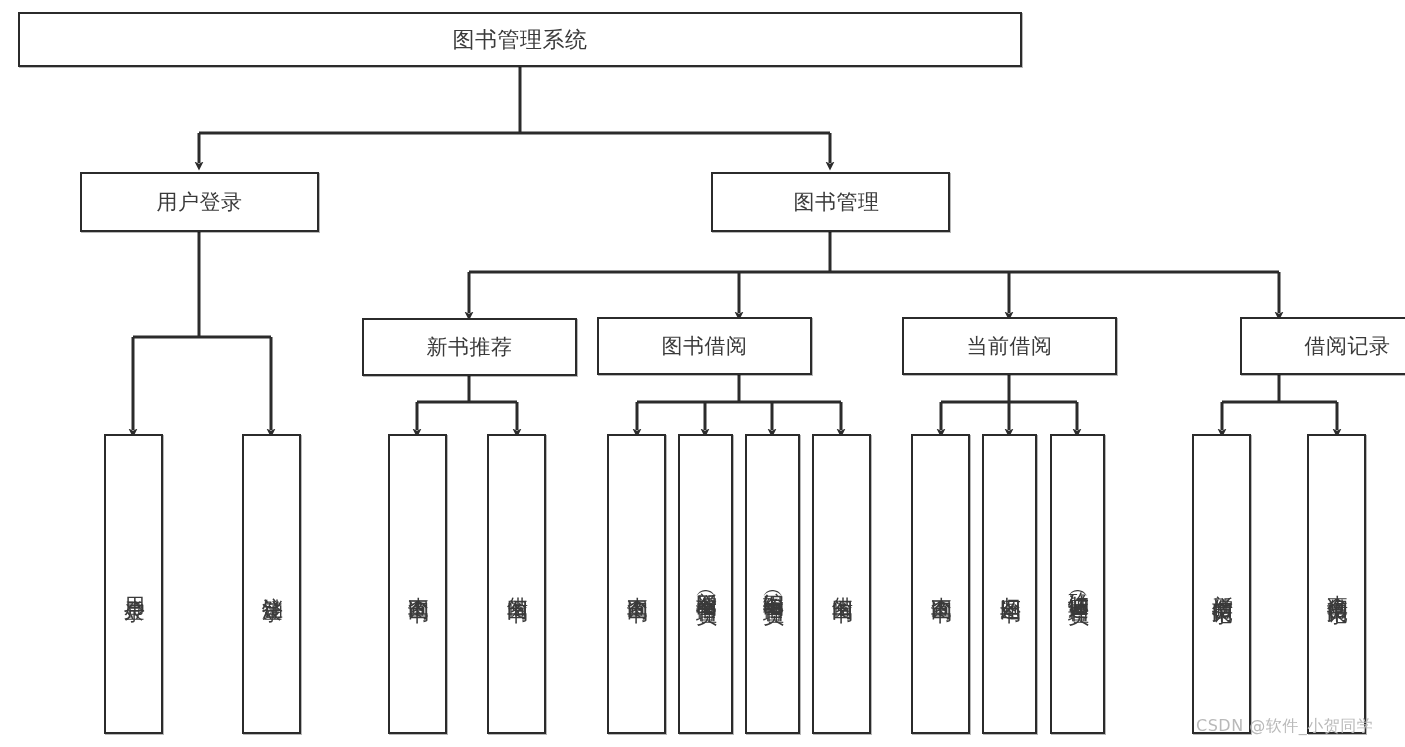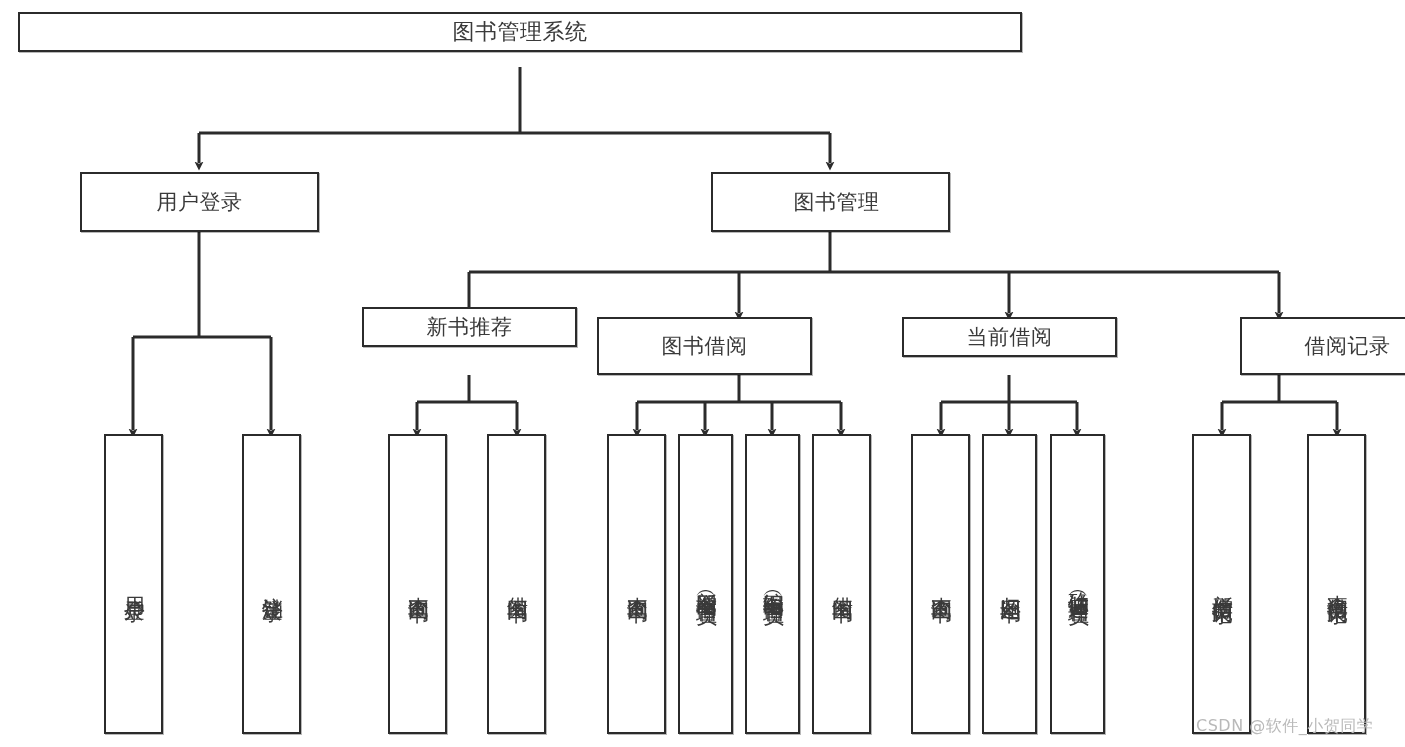--- a/index.html
+++ b/index.html
@@ -111,38 +111,38 @@
       <path d="M1009,402 L1009,430" marker-end="url(#arrow)"></path>
       <path d="M1077,402 L1077,430" marker-end="url(#arrow)"></path>
 
       <path d="M1279,375 L1279,402"></path>
       <path d="M1222,402 L1337,402"></path>
       <path d="M1222,402 L1222,430" marker-end="url(#arrow)"></path>
       <path d="M1337,402 L1337,430" marker-end="url(#arrow)"></path>
     </g>
   </svg>
 
-  <div class="node root" style="left:18px;top:12px;width:1004px;height:40px;">
+  <div class="node root" style="left:18px;top:12px;width:1004px;height:55px;">
     <span class="label">图书管理系统</span>
   </div>
 
   <div class="node" style="left:80px;top:172px;width:239px;height:60px;">
     <span class="label">用户登录</span>
   </div>
   <div class="node" style="left:711px;top:172px;width:239px;height:60px;padding-left:12px;">
     <span class="label">图书管理</span>
   </div>
 
-  <div class="node" style="left:362px;top:307px;width:215px;height:40px;">
+  <div class="node" style="left:362px;top:318px;width:215px;height:58px;">
     <span class="label">新书推荐</span>
   </div>
   <div class="node" style="left:597px;top:317px;width:215px;height:58px;">
     <span class="label">图书借阅</span>
   </div>
-  <div class="node" style="left:902px;top:317px;width:215px;height:40px;">
+  <div class="node" style="left:902px;top:317px;width:215px;height:58px;">
     <span class="label">当前借阅</span>
   </div>
   <div class="node" style="left:1240px;top:317px;width:215px;height:58px;">
     <span class="label">借阅记录</span>
   </div>
 
   <div class="node leaf" style="left:104px;top:434px;width:59px;height:300px;">
     <span class="label">用户登录</span>
   </div>
   <div class="node leaf" style="left:242px;top:434px;width:59px;height:300px;">

